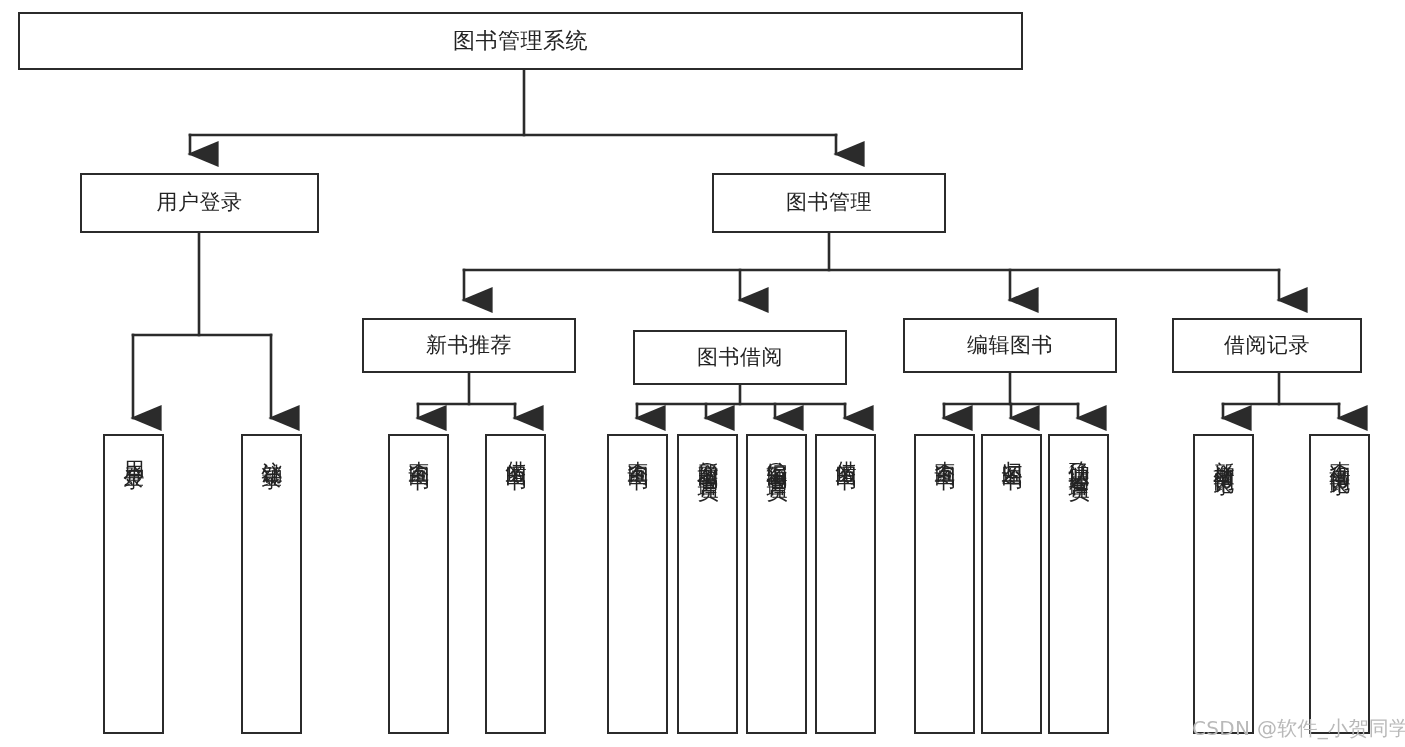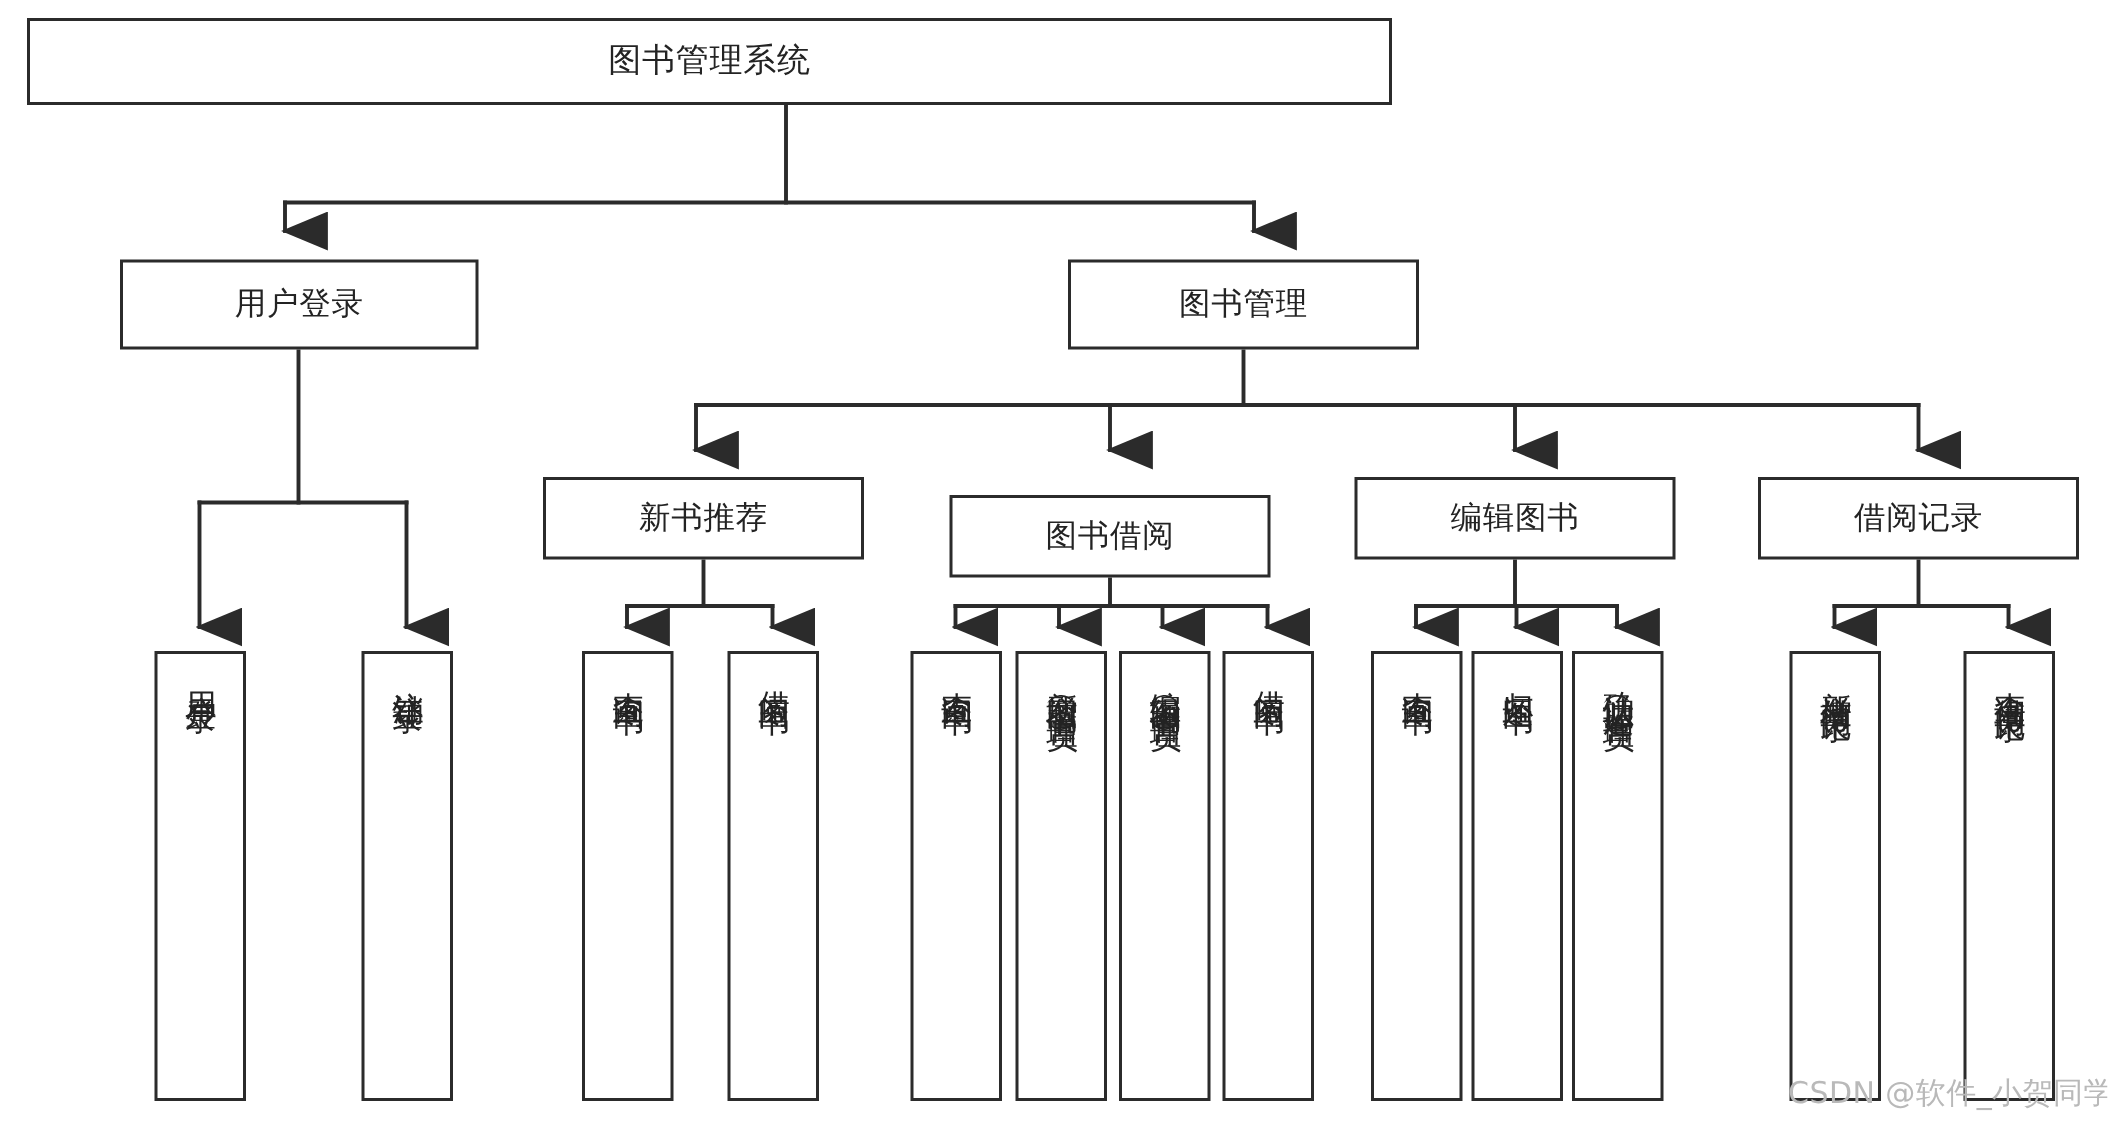--- a/index.html
+++ b/index.html
@@ -123,41 +123,41 @@
       <path d="M 1011 404 L 1011 418" marker-end="url(#arrow)"></path>
       <path d="M 1078 404 L 1078 418" marker-end="url(#arrow)"></path>
 
       <path d="M 1279 374 L 1279 404"></path>
       <path d="M 1223 404 L 1339 404"></path>
       <path d="M 1223 404 L 1223 418" marker-end="url(#arrow)"></path>
       <path d="M 1339 404 L 1339 418" marker-end="url(#arrow)"></path>
     </g>
   </svg>
 
-  <div class="node root horiz" style="left:18px; top:12px; width:910px; height:58px;">
+  <div class="node root horiz" style="left:18px; top:12px; width:1005px; height:58px;">
     <span class="node-label">图书管理系统</span>
   </div>
 
   <div class="node horiz" style="left:80px; top:173px; width:239px; height:60px;">
     <span class="node-label">用户登录</span>
   </div>
   <div class="node horiz" style="left:362px; top:318px; width:214px; height:55px;">
     <span class="node-label">新书推荐</span>
   </div>
 
   <div class="node horiz" style="left:712px; top:173px; width:234px; height:60px;">
     <span class="node-label">图书管理</span>
   </div>
   <div class="node horiz" style="left:633px; top:330px; width:214px; height:55px;">
     <span class="node-label">图书借阅</span>
   </div>
   <div class="node horiz" style="left:903px; top:318px; width:214px; height:55px;">
     <span class="node-label">编辑图书</span>
   </div>
-  <div class="node horiz" style="left:1172px; top:318px; width:214px; height:55px;">
+  <div class="node horiz" style="left:1172px; top:318px; width:190px; height:55px;">
     <span class="node-label">借阅记录</span>
   </div>
 
   <div class="node vert" style="left:103px; top:434px; width:61px; height:300px;">
     <span class="node-label">用户登录</span>
   </div>
   <div class="node vert" style="left:241px; top:434px; width:61px; height:300px;">
     <span class="node-label">注销登录</span>
   </div>
 

